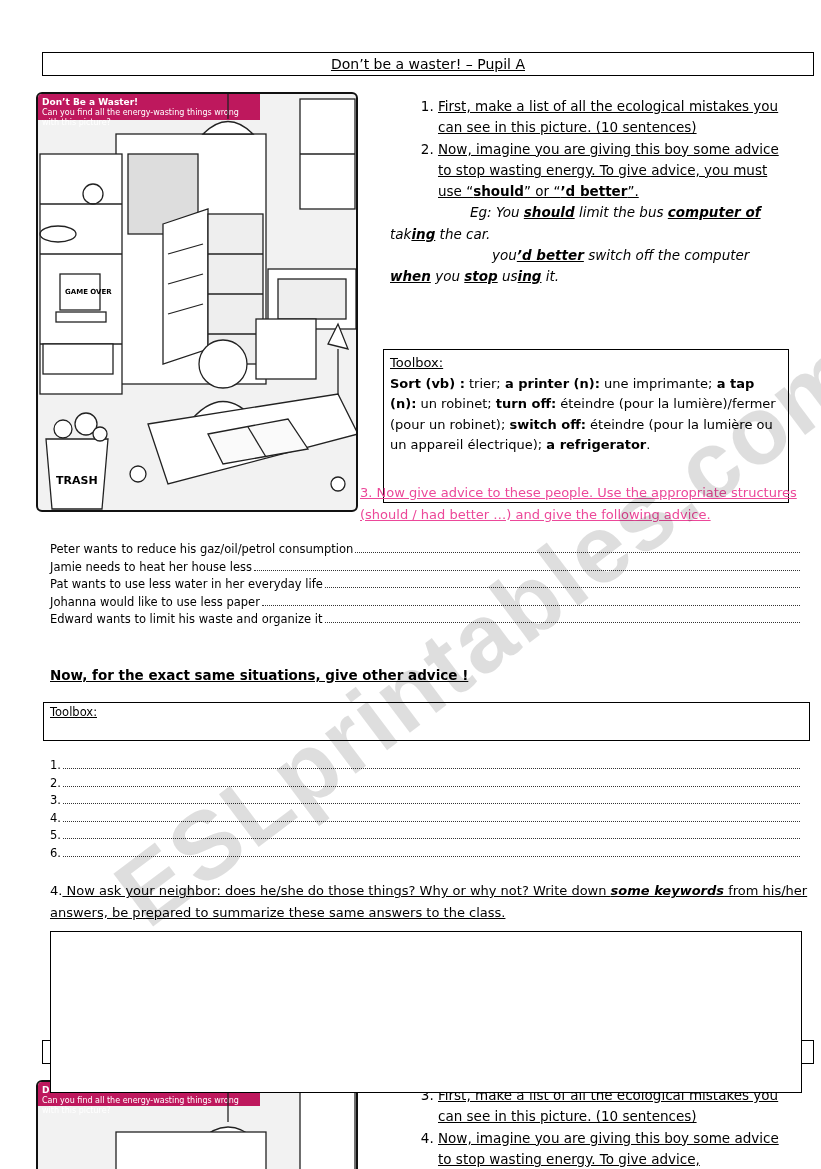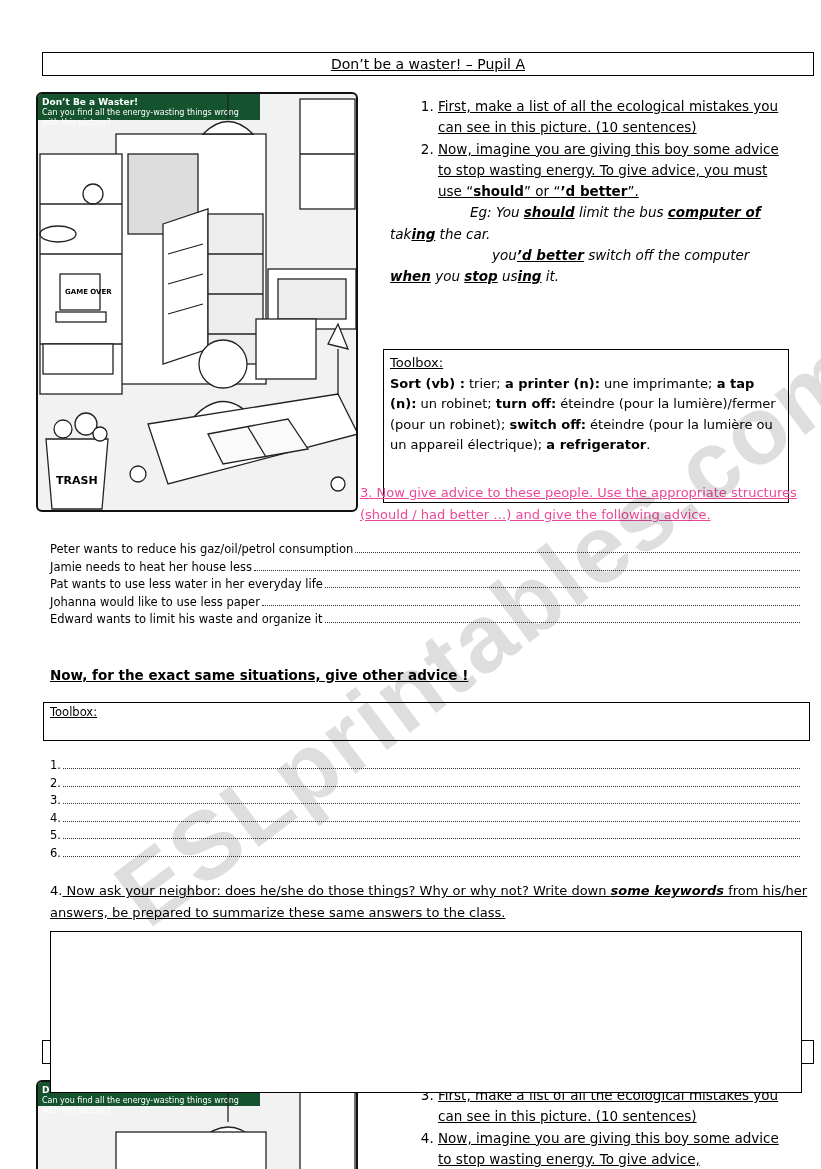--- a/index.html
+++ b/index.html
@@ -4,21 +4,21 @@
 <style>
   html, body { margin: 0; padding: 0; background: #ffffff; }
   body { width: 821px; height: 1169px; position: relative; overflow: hidden;
          font-family: "DejaVu Sans", sans-serif; color: #000; }
   .abs { position: absolute; }
   .title-box { left: 42px; top: 52px; width: 772px; height: 24px; border: 1px solid #000; box-sizing: border-box;
                text-align: center; font-size: 14px; line-height: 22px; }
   .title-box span { text-decoration: underline; }
   .picture { left: 36px; top: 92px; width: 322px; height: 420px; border: 2px solid #111; border-radius: 6px;
              box-sizing: border-box; background: #f2f2f2; overflow: hidden; }
-  .pic-header { position: absolute; left: 0; top: 0; width: 222px; height: 26px; background: #14532d; color: #fff;
+  .pic-header { position: absolute; left: 0; top: 0; width: 222px; height: 26px; background: #be185d; color: #fff;
                 font-size: 8px; padding: 3px 4px; box-sizing: border-box; line-height: 10px; }
   .pic-header b { font-size: 9px; }
   .instructions { left: 390px; top: 96px; width: 400px; font-size: 13.5px; line-height: 21.3px; }
   .instructions ol { margin: 0; padding-left: 48px; }
   .instructions li { text-decoration: underline; }
   .instructions .p { margin: 0; }
   .bold { font-weight: bold; }
   .ital { font-style: italic; }
   .u { text-decoration: underline; }
   .toolbox1 { left: 383px; top: 349px; width: 406px; height: 154px; border: 1px solid #000; box-sizing: border-box;

